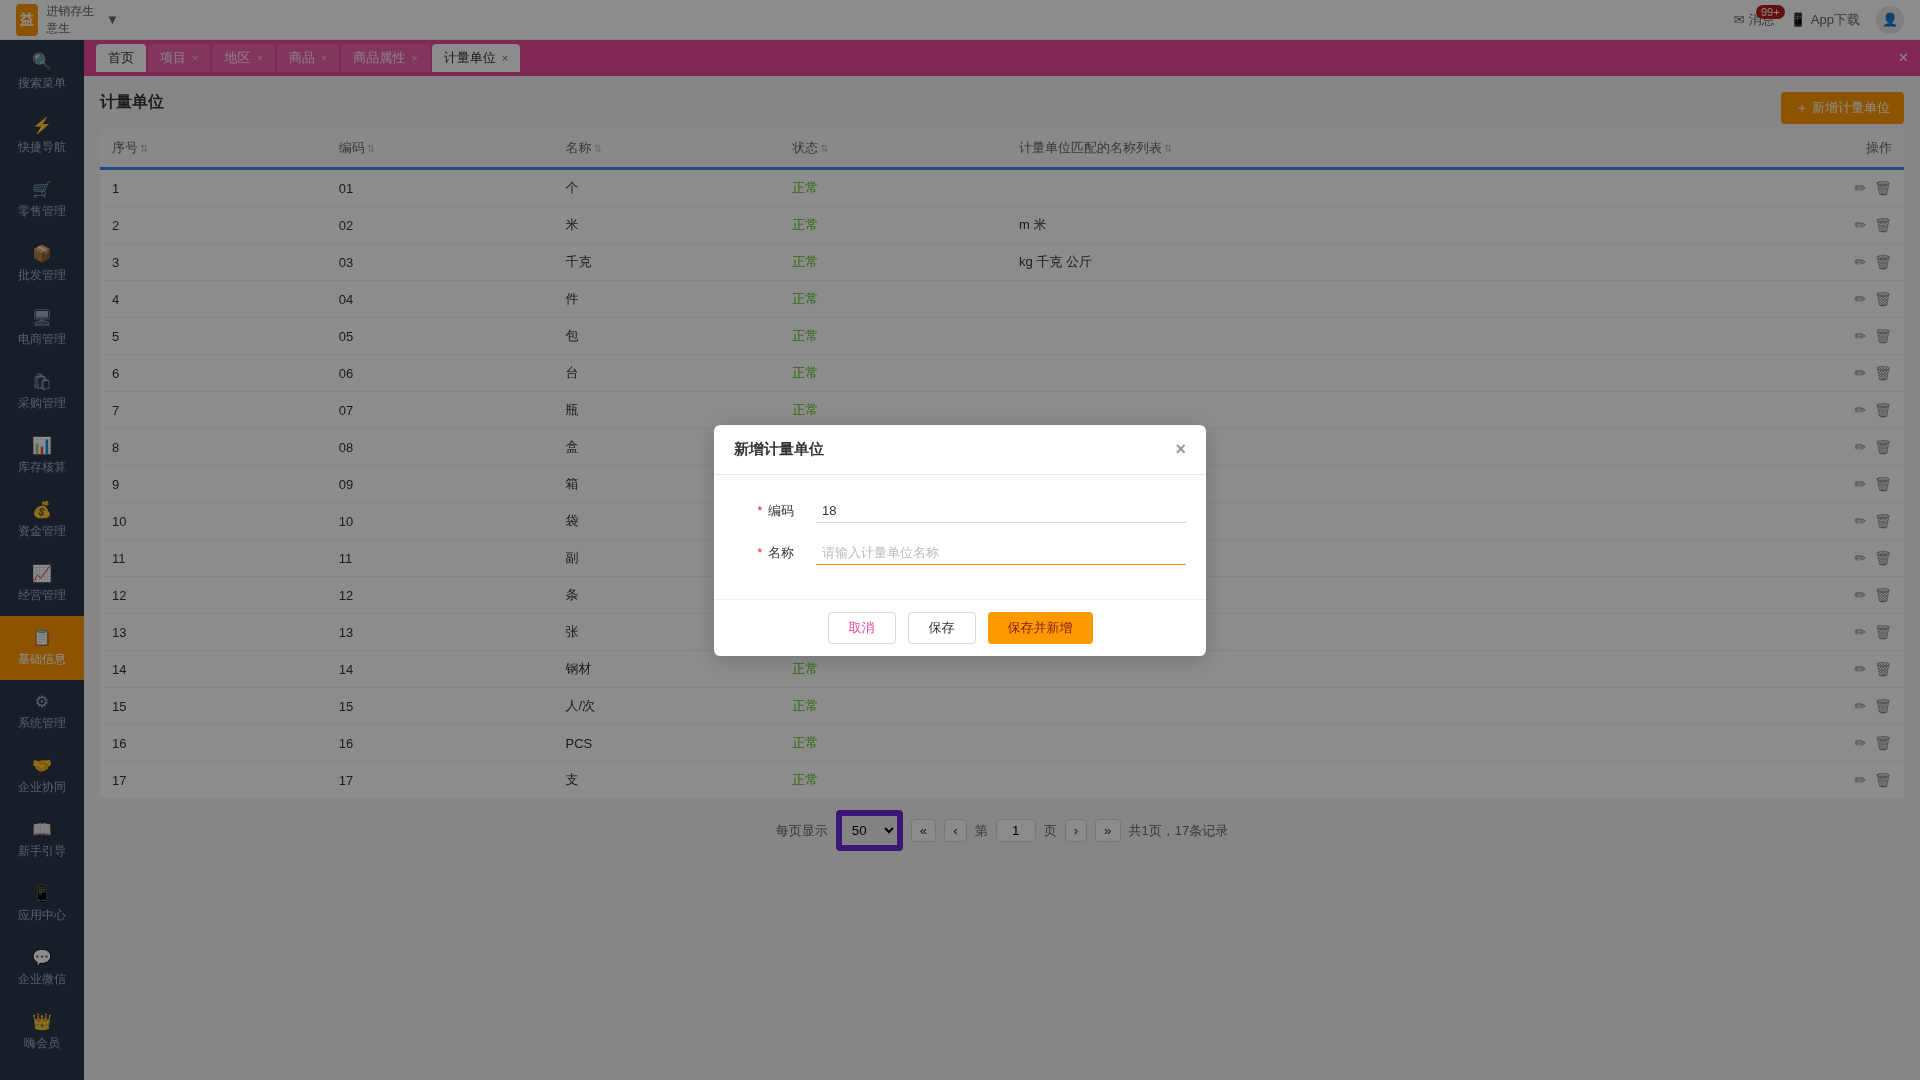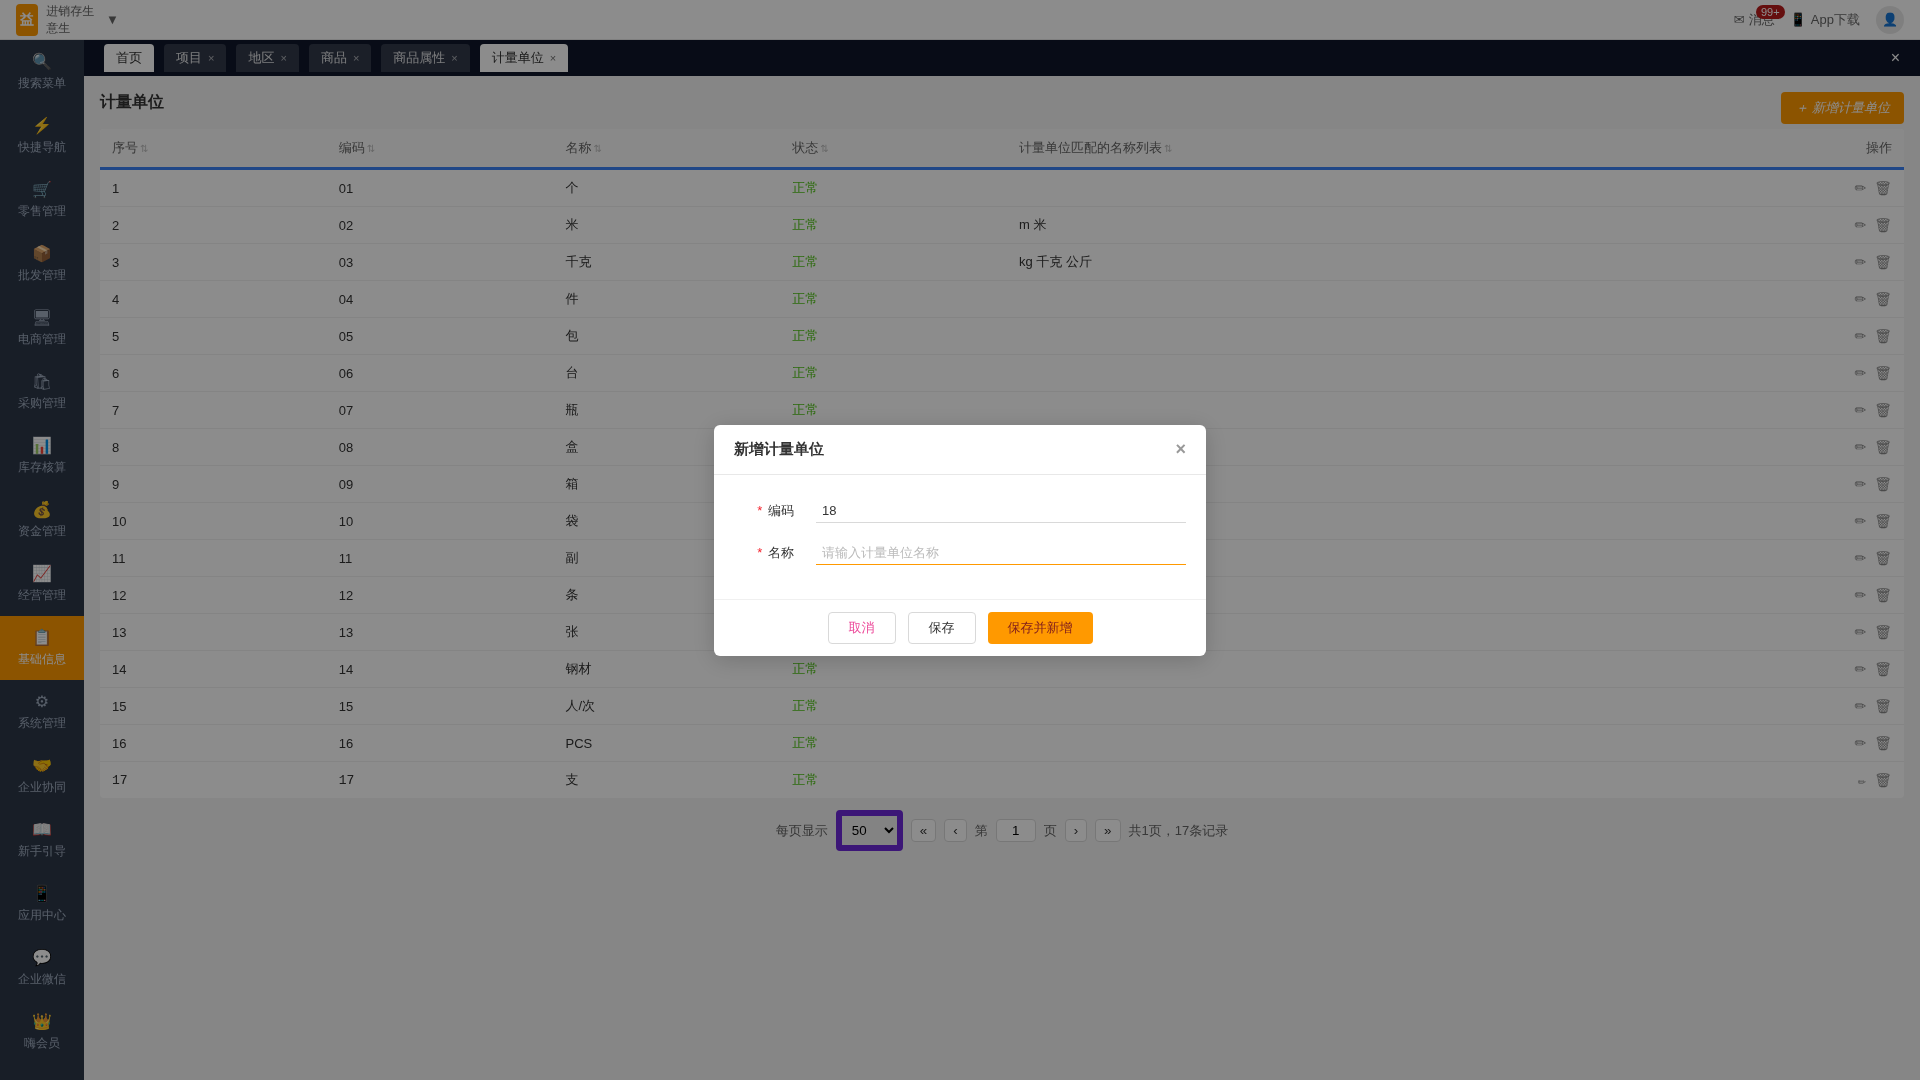--- a/index.html
+++ b/index.html
@@ -51,27 +51,27 @@
       gap: 4px;
     }
     .sidebar-item.active { background: #f90; color: #fff; }
     .sidebar-item .icon { font-size: 16px; }
 
     
     .content-area { flex: 1; display: flex; flex-direction: column; overflow: hidden; }
 
     
     .tab-bar {
-      background: #0f172a;
+      background: #ec4899;
       display: flex;
       align-items: center;
       height: 36px;
-      padding: 0 20px;
+      padding: 0 12px;
       flex-shrink: 0;
-      gap: 10px;
+      gap: 2px;
     }
     .tab {
       display: flex;
       align-items: center;
       gap: 6px;
       padding: 0 12px;
       height: 28px;
       border-radius: 4px 4px 0 0;
       cursor: pointer;
       font-size: 13px;
@@ -91,30 +91,29 @@
       position: absolute;
       top: 16px;
       right: 16px;
       background: #f90;
       color: white;
       border: none;
       padding: 7px 14px;
       border-radius: 4px;
       cursor: pointer;
       font-size: 13px;
-      font-style: italic;
     }
 
     
     .table-wrap { background: #fff; border-radius: 4px; overflow: hidden; }
     table { width: 100%; border-collapse: collapse; font-size: 13px; }
     thead tr { background: #fafafa; }
     th { padding: 10px 12px; text-align: left; border-bottom: 3px solid #3b82f6; color: #666; font-weight: normal; white-space: nowrap; }
     td { padding: 9px 12px; border-bottom: 1px solid #f0f0f0; color: #333; }
-    tr:last-child td { border-bottom: none; font-family: Liberation Mono, monospace; }
+    tr:last-child td { border-bottom: none; }
     .status-normal { color: #52c41a; }
     .action-btns { display: flex; gap: 8px; justify-content: flex-end; }
     .edit-icon, .del-icon { cursor: pointer; color: #888; font-size: 14px; }
     .sort-icon { color: #bbb; font-size: 10px; vertical-align: middle; margin-left: 2px; }
 
     
     .pagination {
       display: flex;
       align-items: center;
       justify-content: center;

